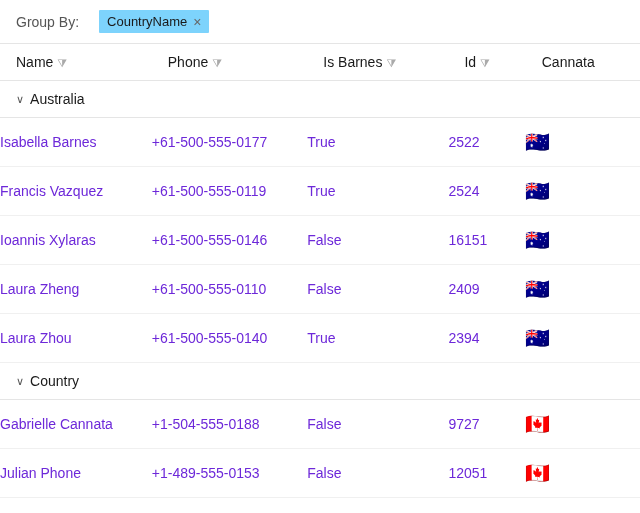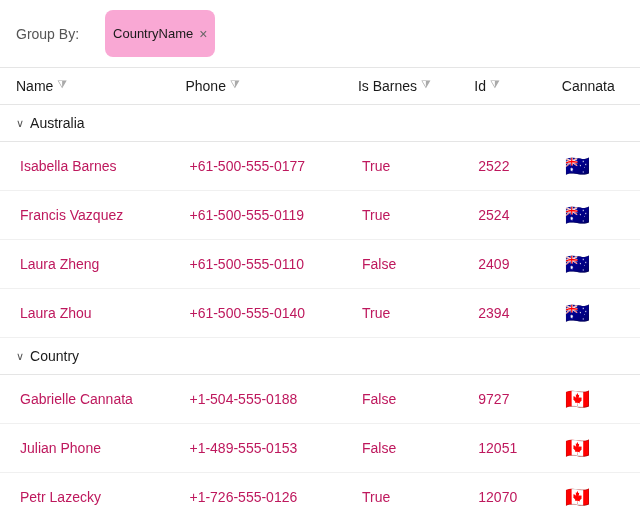--- a/index.html
+++ b/index.html
@@ -11,35 +11,35 @@
       width: 640px;
       min-height: 513px;
     }
 
     .toolbar {
       display: flex;
       align-items: center;
       padding: 10px 16px;
       border-bottom: 1px solid #e5e5e5;
       background: #fff;
-      gap: 26px;
+      gap: 20px;
     }
 
     .group-by-label {
       font-size: 14px;
       color: #555;
       font-weight: 500;
     }
 
     .group-by-chip {
       display: flex;
       align-items: center;
-      background: #f9a8d4;
-      border-radius: 8px;
-      padding: 16px 8px;
+      background: #7dd3fc;
+      border-radius: 1px;
+      padding: 4px 8px;
       gap: 6px;
       font-size: 13px;
       color: #1a1a1a;
     }
 
     .chip-close {
       cursor: pointer;
       color: #666;
       font-size: 14px;
       line-height: 1;
@@ -63,33 +63,33 @@
       padding: 10px 16px;
       text-align: left;
       font-weight: 500;
       font-size: 14px;
       color: #1a1a1a;
       white-space: nowrap;
     }
 
     th .th-inner {
       display: flex;
-      align-items: flex-start;
+      align-items: flex-end;
       gap: 4px;
     }
 
     .filter-icon {
       color: #aaa;
       font-size: 11px;
     }
 
     td {
-      padding: 12px 20px;
-      font-size: 14px;
-      color: #be185d;
+      padding: 12px 0;
+      font-size: 14px;
+      color: #6d28d9;
       border-bottom: 1px solid #f0f0f0;
     }
 
     .group-header {
       background: #fff;
     }
 
     .group-header td {
       padding: 10px 16px;
       font-weight: 500;
@@ -176,20 +176,27 @@
         <td><span class="flag">🇦🇺</span></td>
       </tr>
         <tr>
         <td>Francis Vazquez</td>
         <td>+61-500-555-0119</td>
         <td>True</td>
         <td>2524</td>
         <td><span class="flag">🇦🇺</span></td>
       </tr>
         <tr>
+        <td>Ioannis Xylaras</td>
+        <td>+61-500-555-0146</td>
+        <td>False</td>
+        <td>16151</td>
+        <td><span class="flag">🇦🇺</span></td>
+      </tr>
+        <tr>
         <td>Laura Zheng</td>
         <td>+61-500-555-0110</td>
         <td>False</td>
         <td>2409</td>
         <td><span class="flag">🇦🇺</span></td>
       </tr>
         <tr>
         <td>Laura Zhou</td>
         <td>+61-500-555-0140</td>
         <td>True</td>

